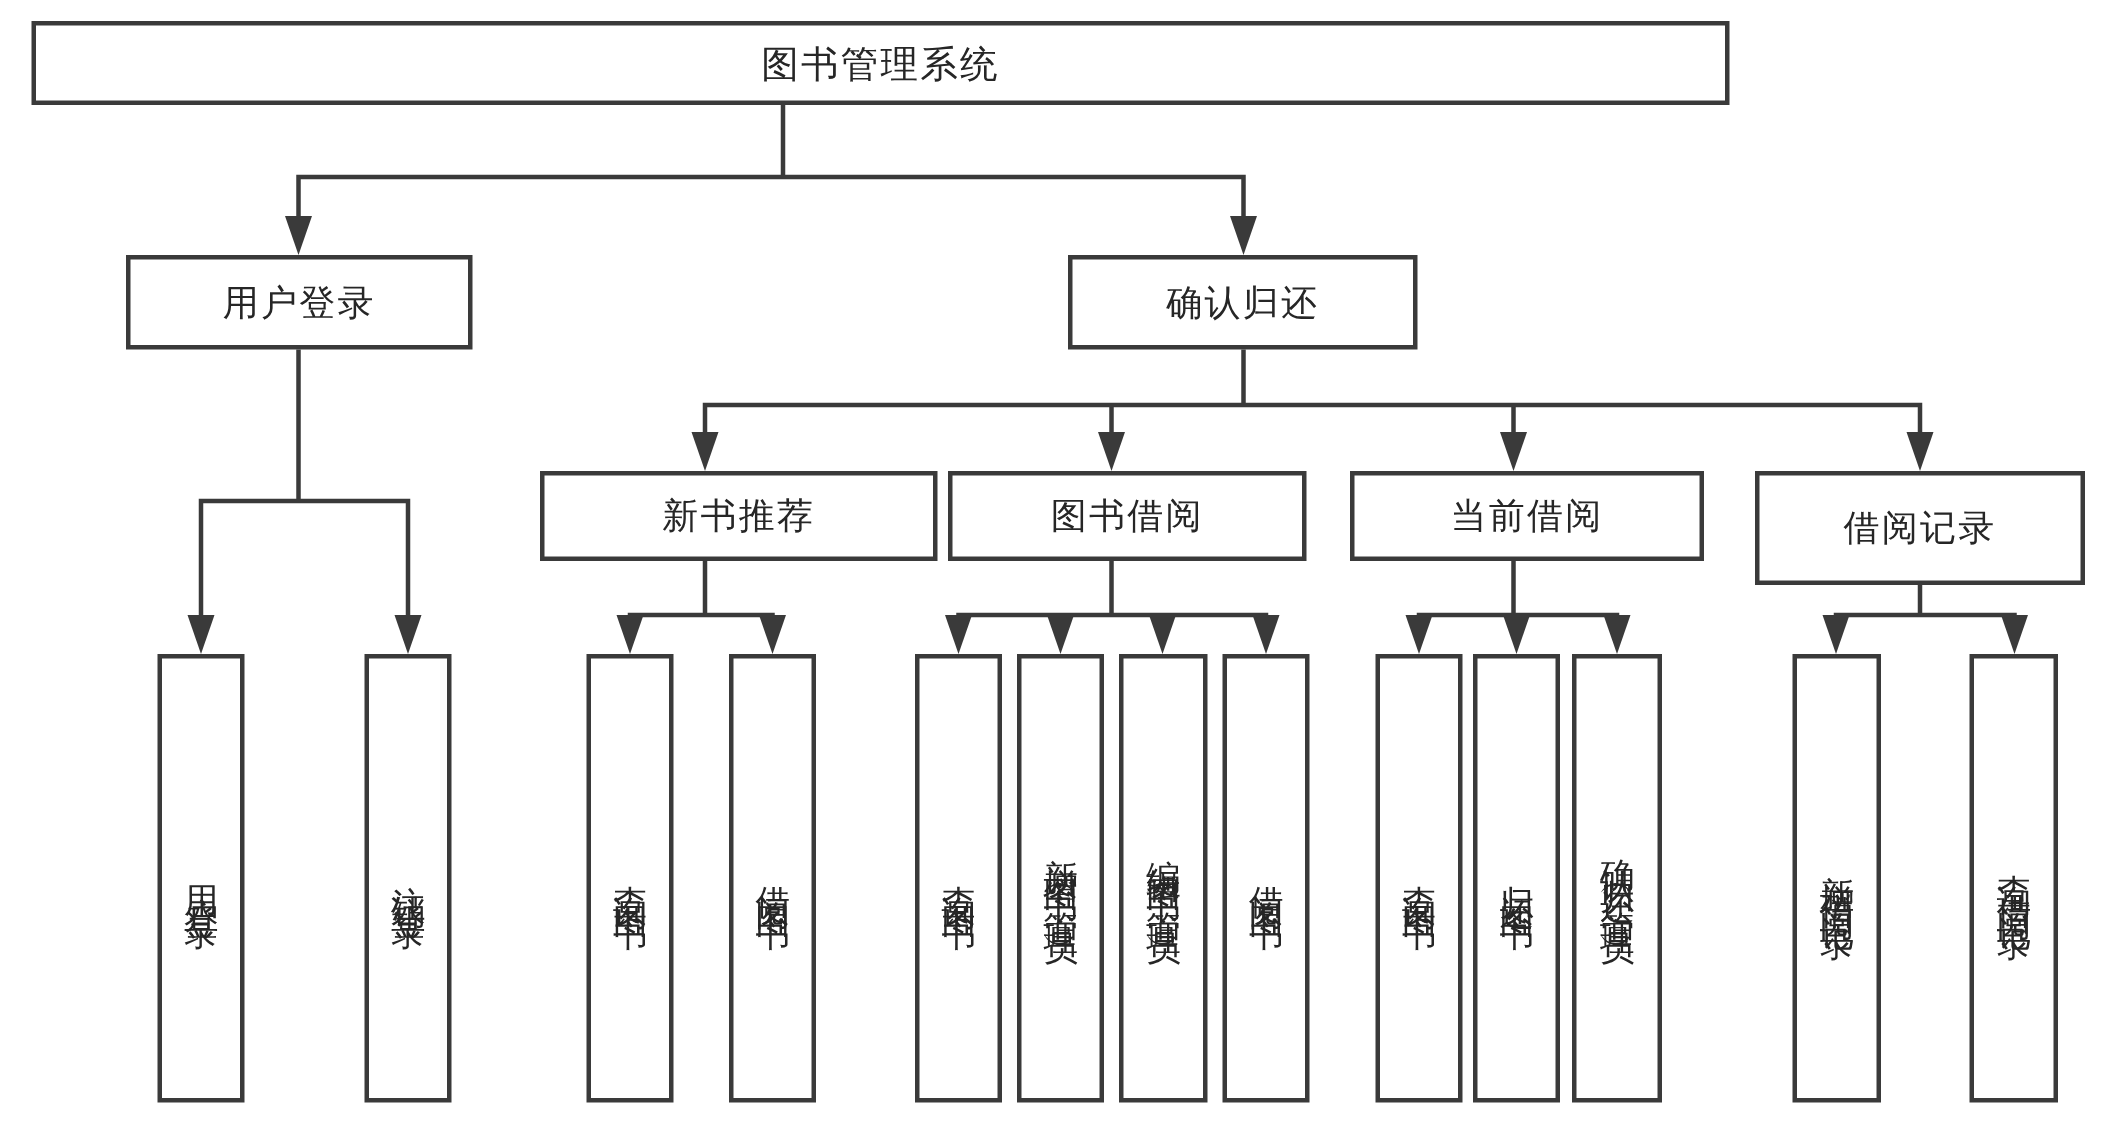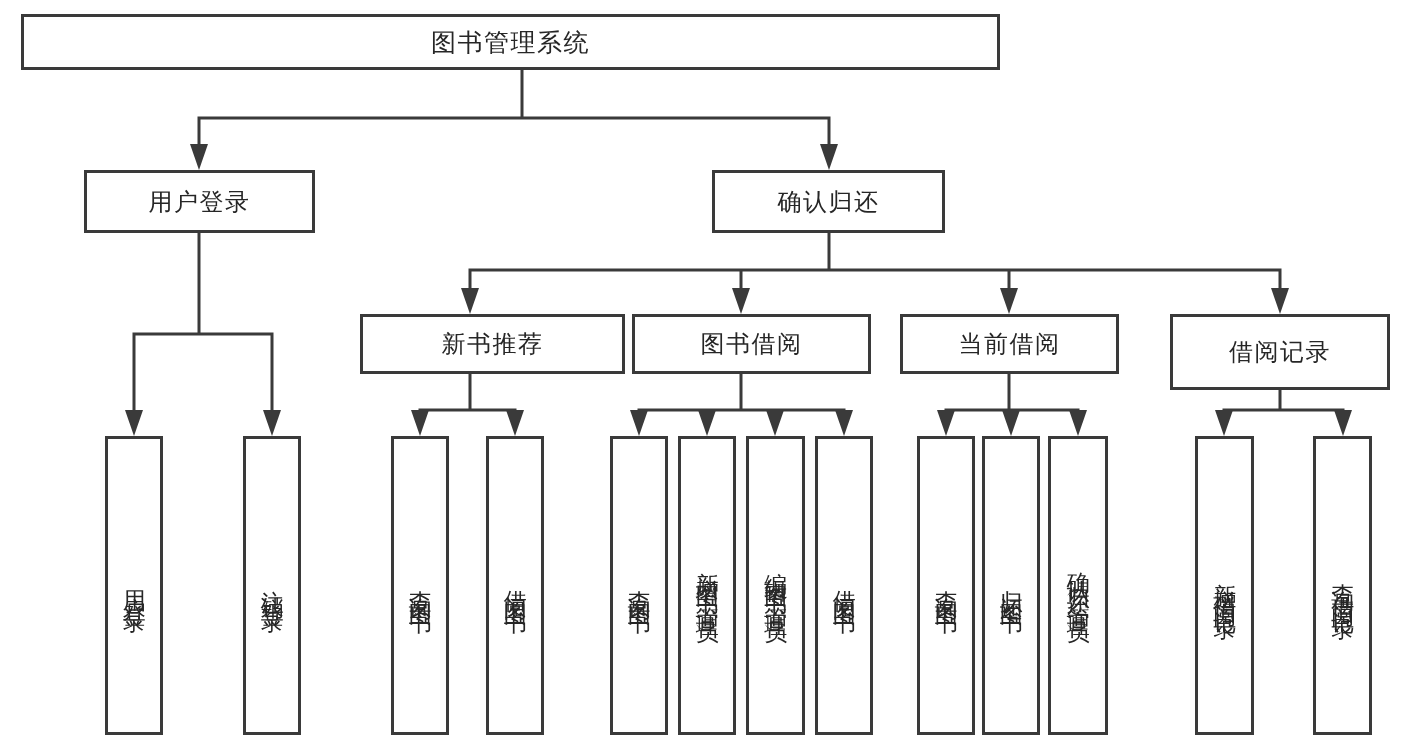--- a/index.html
+++ b/index.html
@@ -109,38 +109,38 @@
       <polygon points="1002,410 1020,410 1011,436"></polygon>
       <polygon points="1069,410 1087,410 1078,436"></polygon>
     </g>
     <g>
       <path d="M1280 374 V410 M1224 410 H1343"></path>
       <polygon points="1215,410 1233,410 1224,436"></polygon>
       <polygon points="1334,410 1352,410 1343,436"></polygon>
     </g>
   </svg>
 
-  <div class="node root" style="left:21px; top:14px; width:979px; height:56px;">
+  <div class="node root" style="left:21px; top:14px; width:1132px; height:56px;">
     <span class="hlabel">图书管理系统</span>
   </div>
 
   <div class="node" style="left:84px; top:170px; width:231px; height:63px;">
     <span class="hlabel">用户登录</span>
   </div>
   <div class="node" style="left:712px; top:170px; width:233px; height:63px;">
     <span class="hlabel">确认归还</span>
   </div>
 
   <div class="node" style="left:360px; top:314px; width:265px; height:60px;">
     <span class="hlabel">新书推荐</span>
   </div>
   <div class="node" style="left:632px; top:314px; width:239px; height:60px;">
     <span class="hlabel">图书借阅</span>
   </div>
-  <div class="node" style="left:900px; top:314px; width:219px; height:60px;">
+  <div class="node" style="left:900px; top:314px; width:236px; height:60px;">
     <span class="hlabel">当前借阅</span>
   </div>
   <div class="node" style="left:1170px; top:314px; width:220px; height:76px;">
     <span class="hlabel">借阅记录</span>
   </div>
 
   <div class="node leaf" style="left:105px; top:436px;">
     <span class="vlabel">用户登录</span>
   </div>
   <div class="node leaf" style="left:243px; top:436px;">

